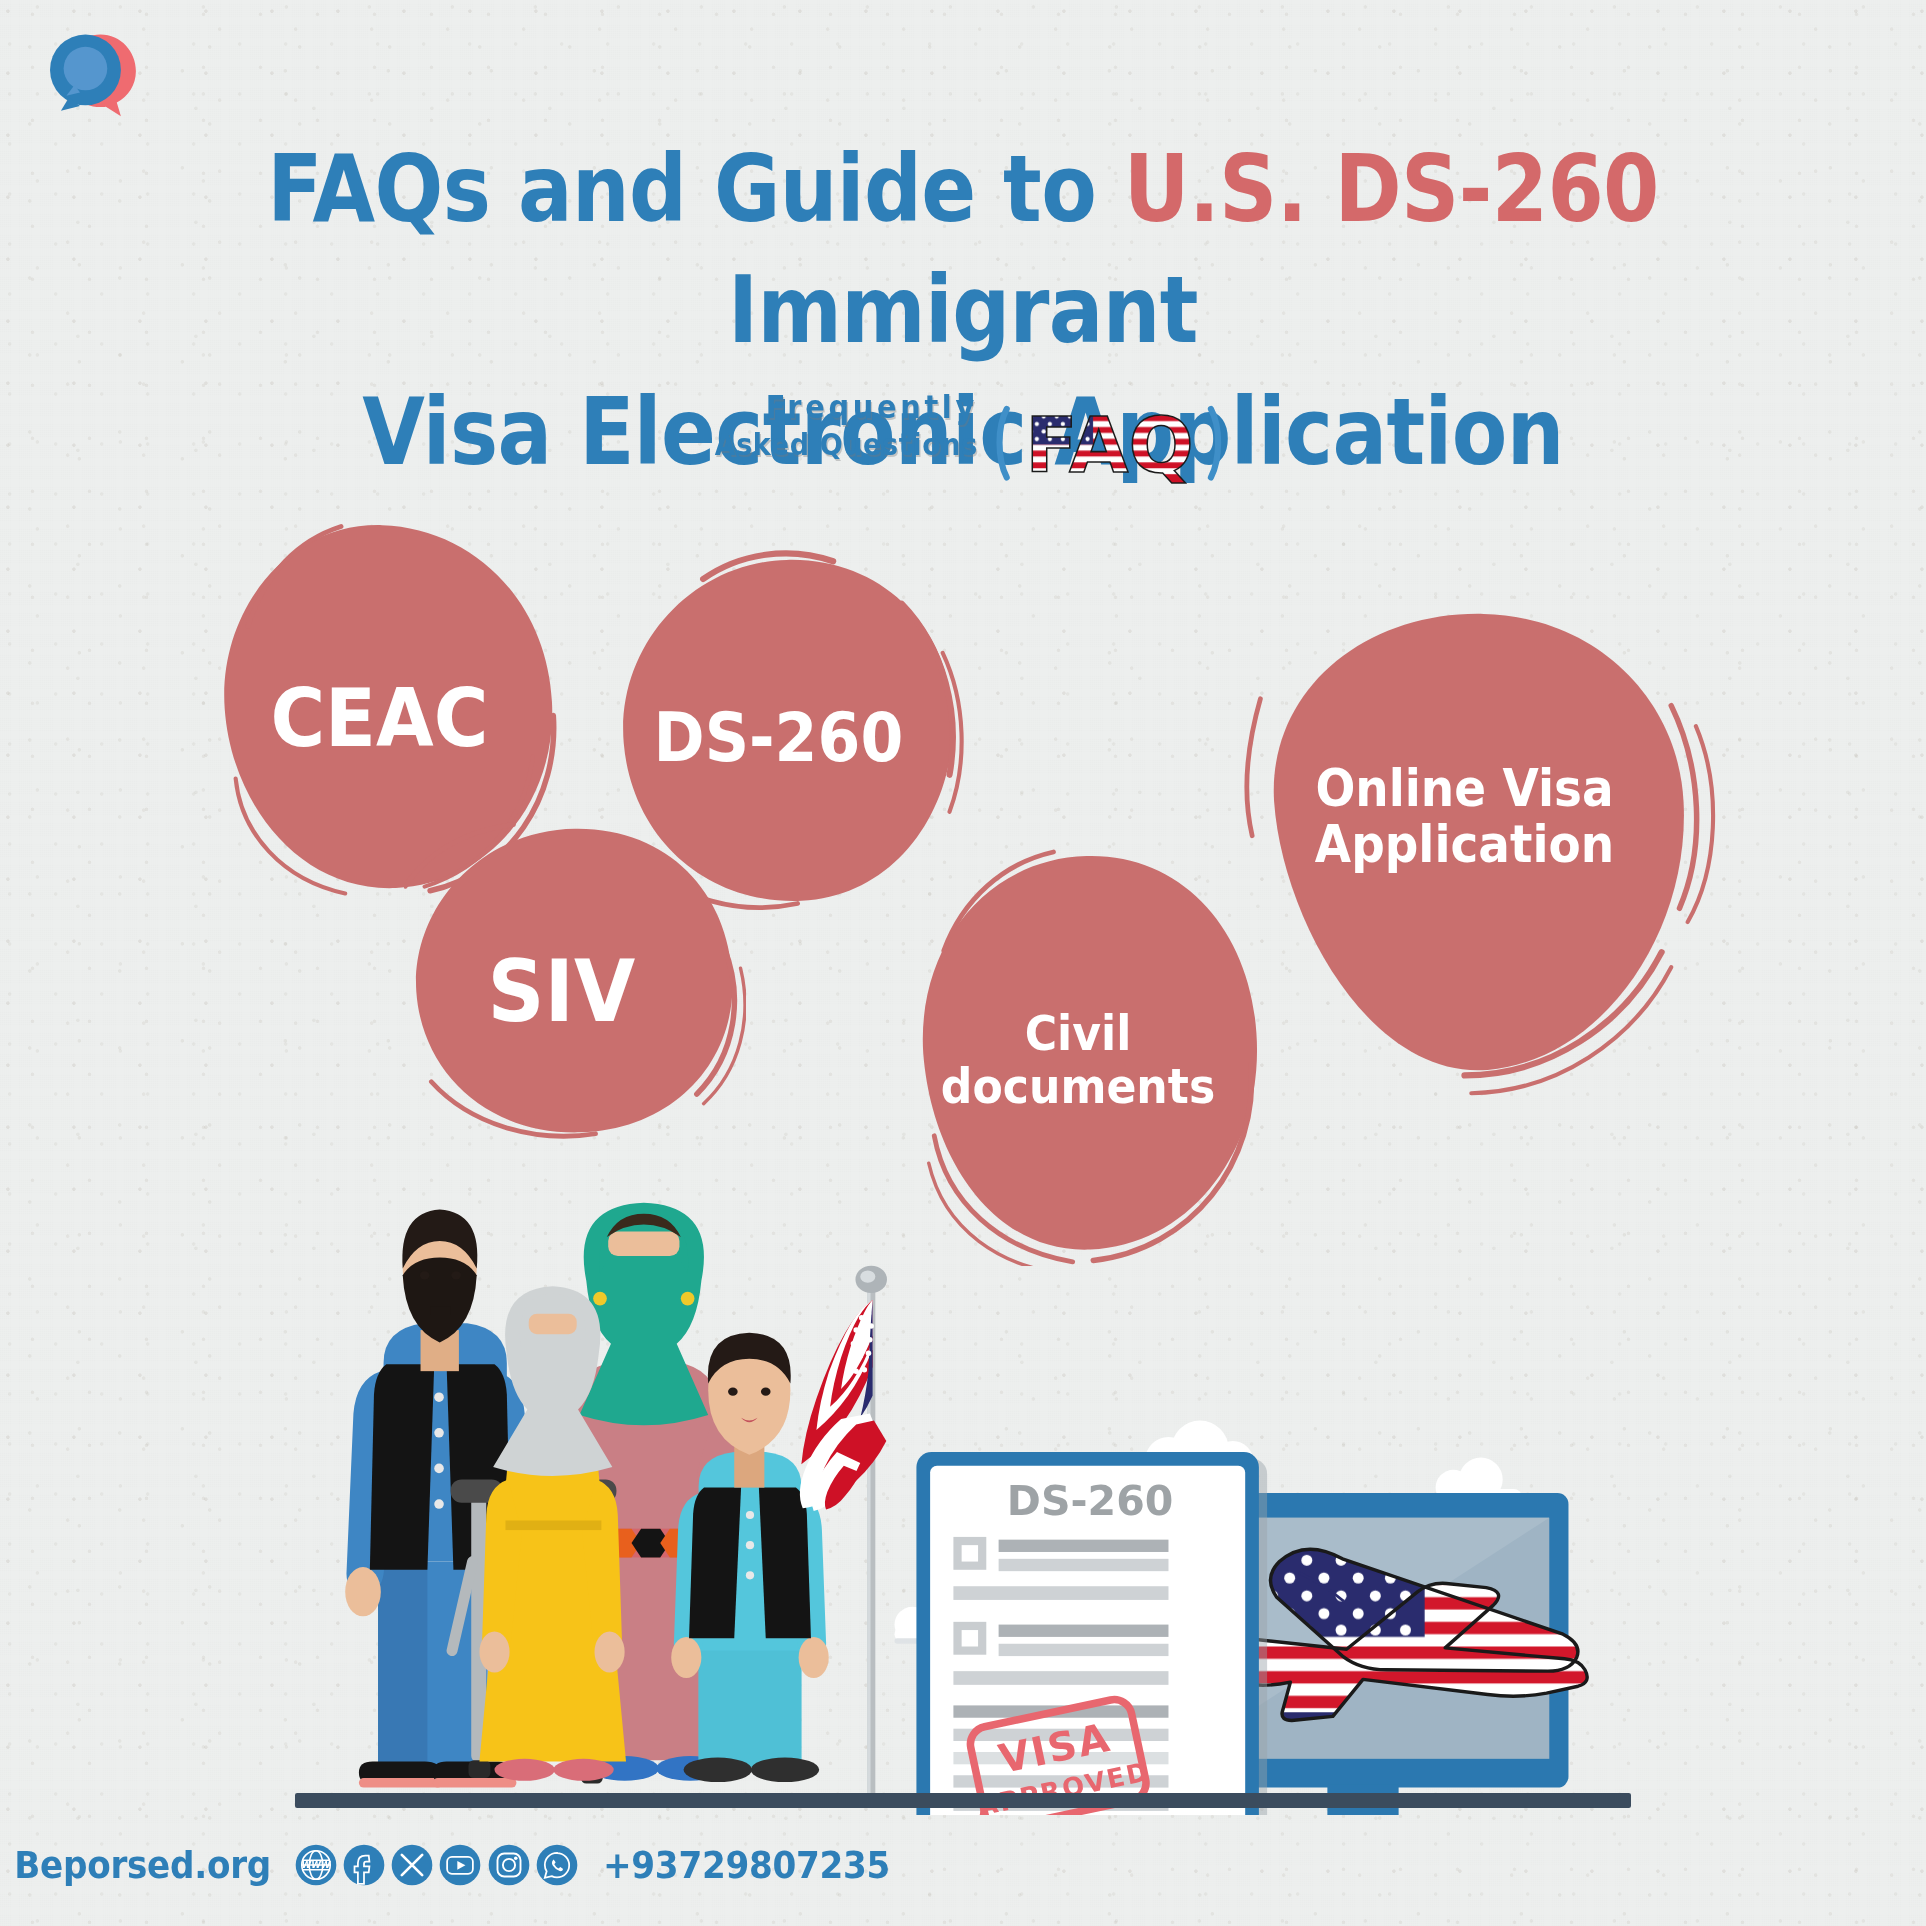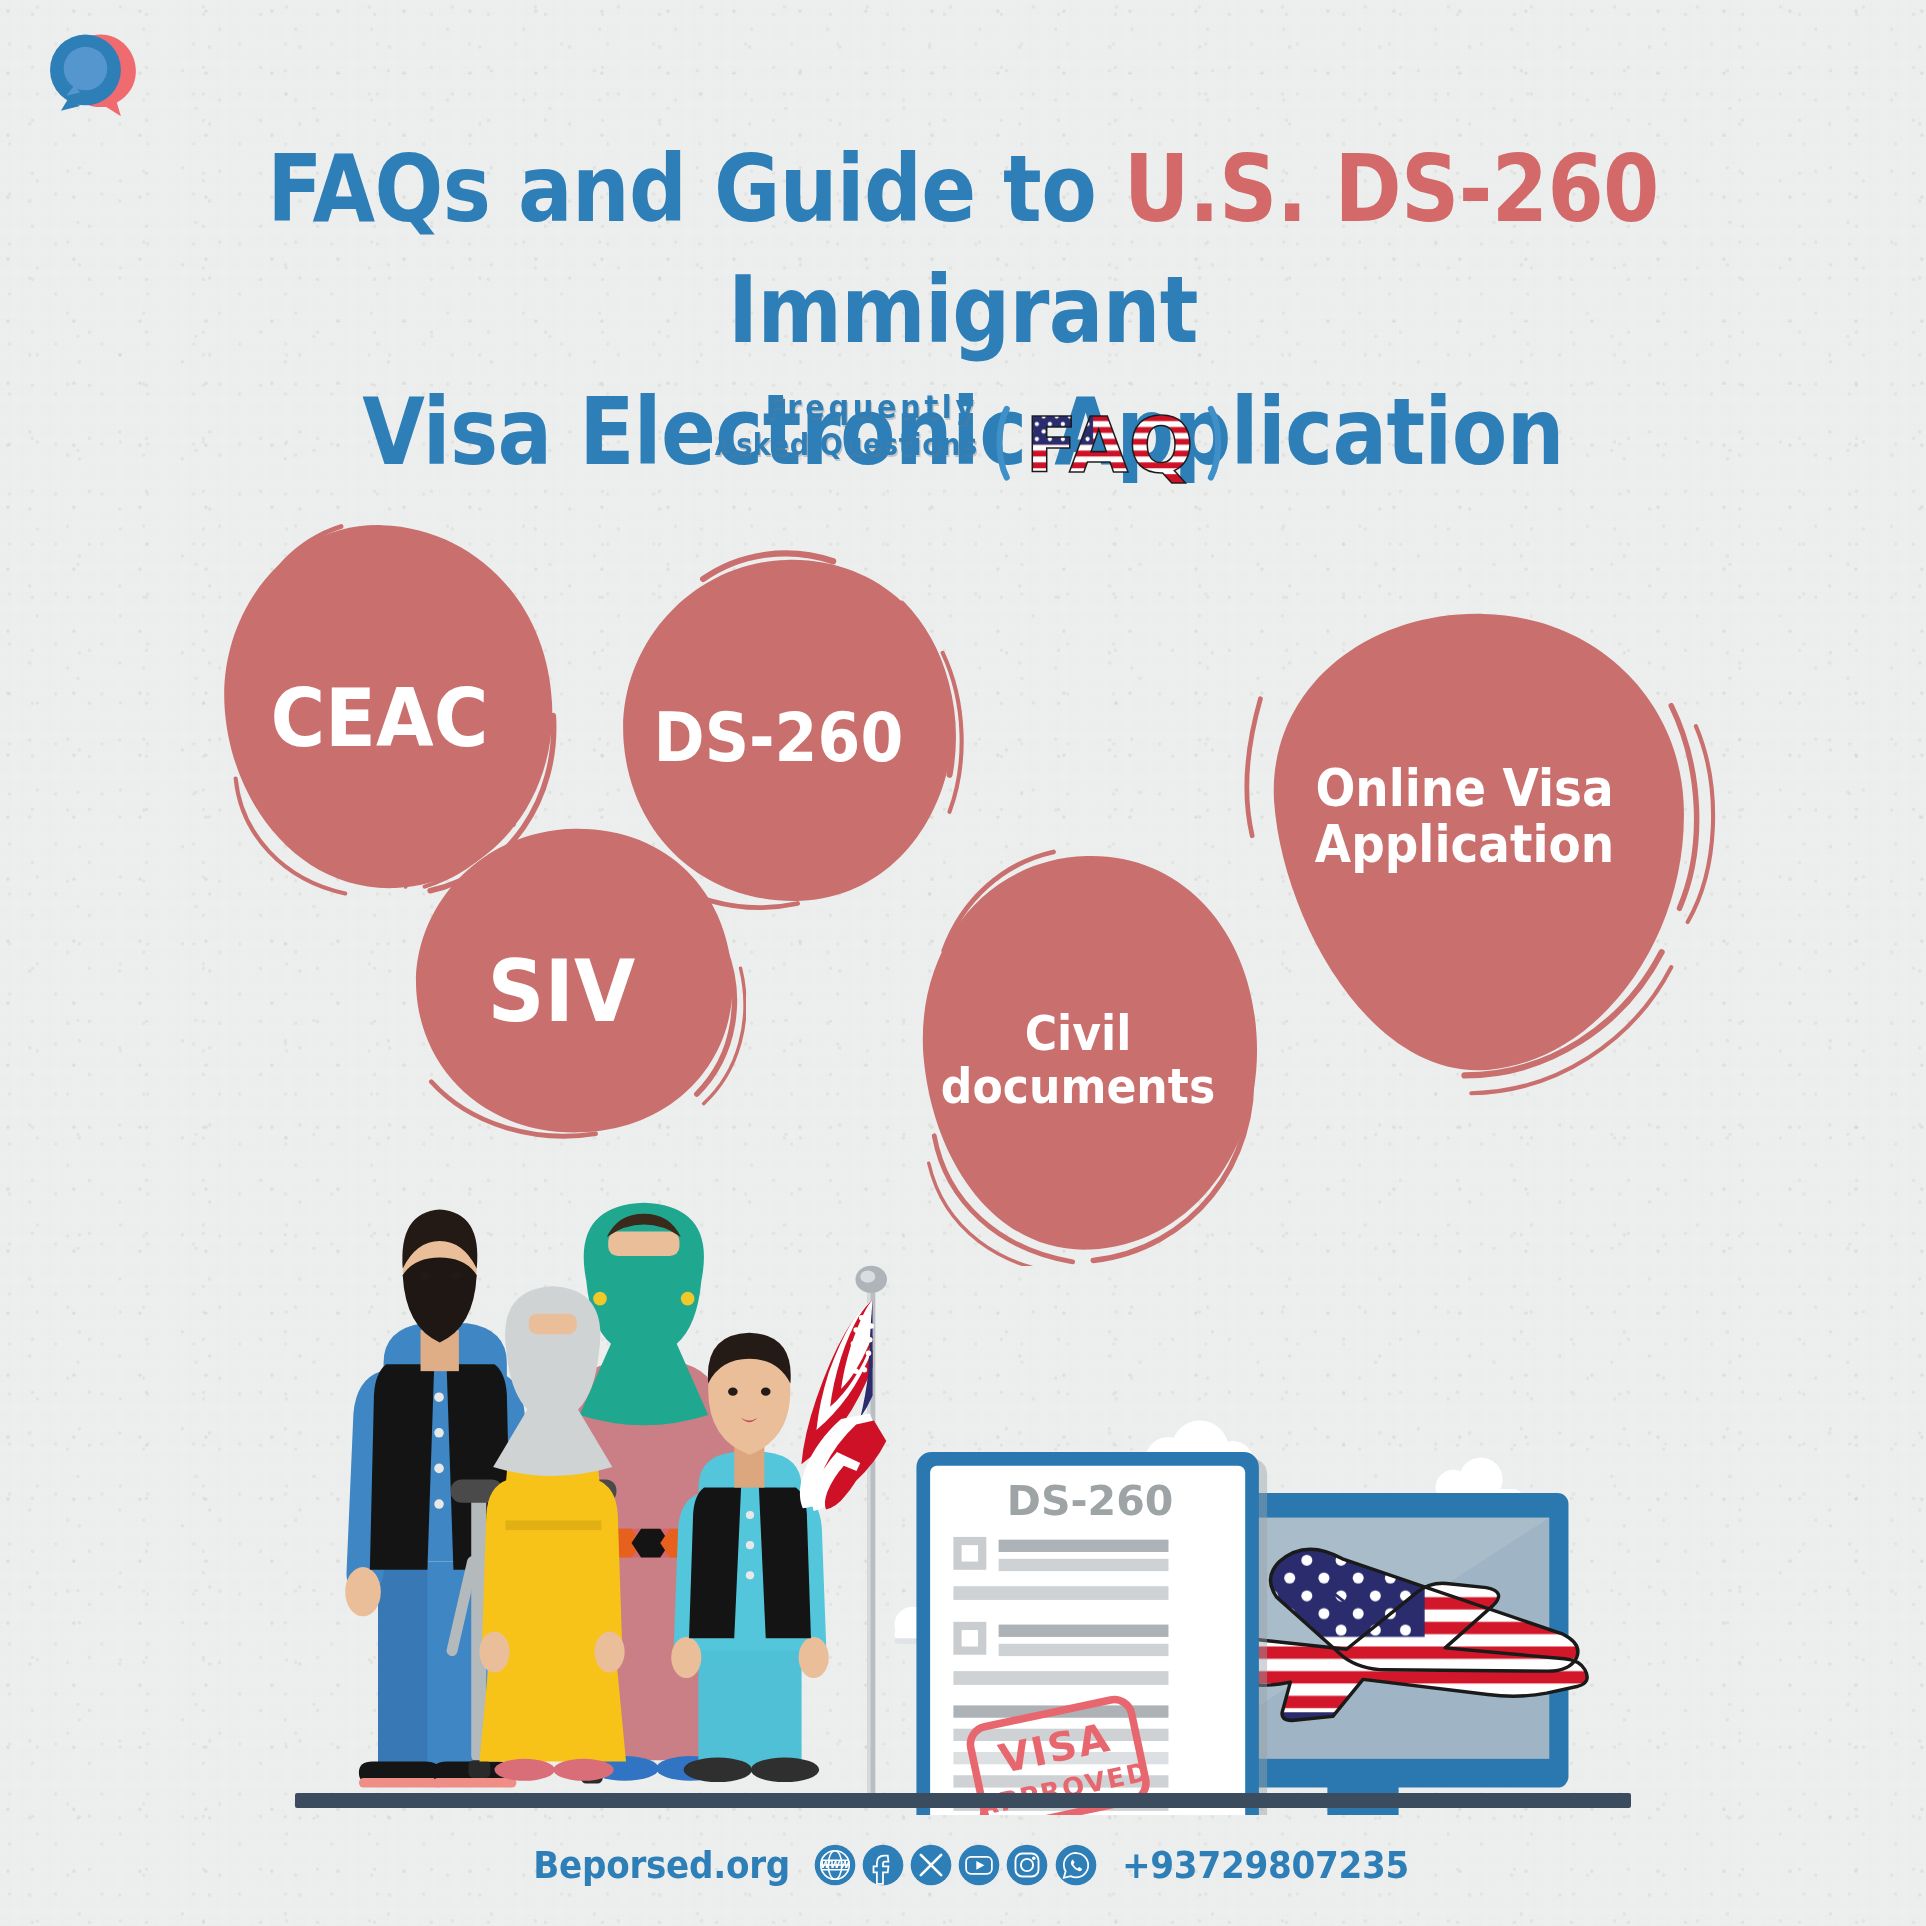--- a/index.html
+++ b/index.html
@@ -95,21 +95,21 @@
   
   #scene{position:absolute;left:0;top:1178px;width:1926px;height:637px;}
   #ground{
     position:absolute;left:295px;top:1793px;width:1336px;height:15px;
     background:#3B4C5E;border-radius:2.1px;
   }
 
   
   #footer{
     position:absolute;left:0;right:0;top:1843px;
-    display:flex;align-items:center;justify-content:center;gap:9.6px;padding-left:18px;
+    display:flex;align-items:center;gap:9.6px;
   }
   #footer .sitename,#footer .phone{
     font-family:"DejaVu Sans", sans-serif;
     font-weight:bold;font-size:38px;color:#2E7FB8;
     transform:scaleX(.9);
     letter-spacing:-0.3px;
   }
   #footer .icons{display:flex;align-items:center;gap:6.2px;font-style:italic;}
   .sicon{width:42px;height:42px;display:block;}
 </style>

